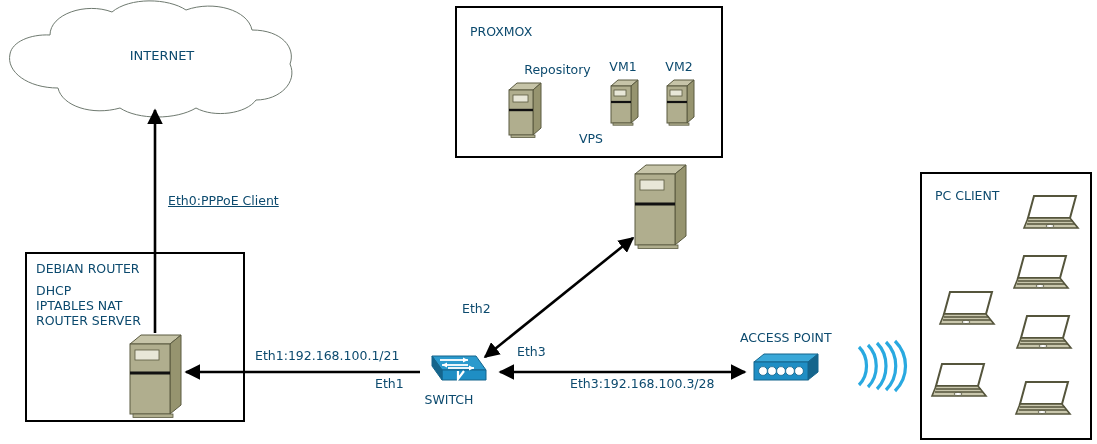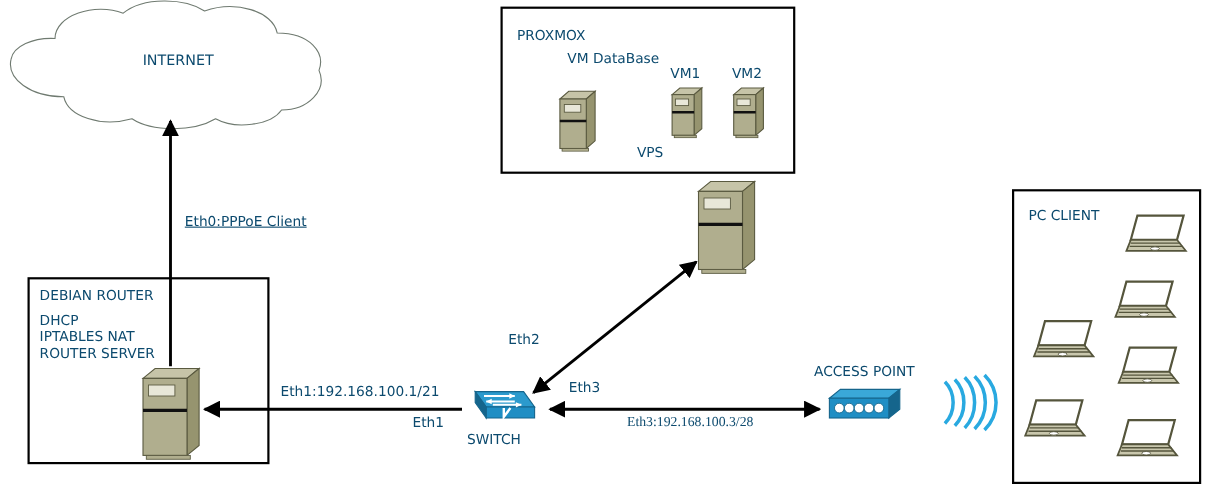--- a/index.html
+++ b/index.html
@@ -78,21 +78,21 @@
   </svg>
 
   <div class="lbl lbl-c" style="left:112px; top:48px; width:100px; font-size:13px;">INTERNET</div>
 
   <div class="lbl" style="left:168px; top:193px;text-decoration:underline;">Eth0:PPPoE Client</div>
 
   <div class="zone" style="left:455px; top:6px; width:268px; height:152px;"></div>
 
   <div class="lbl" style="left:470px; top:24px;">PROXMOX</div>
 
-  <div class="lbl lbl-c" style="left:470px; top:45px; width:175px;">VM DataBase</div>
+  <div class="lbl lbl-c" style="left:470px; top:62px; width:175px;">Repository</div>
 
   <div class="lbl lbl-c" style="left:595px; top:59px; width:56px;">VM1</div>
   <div class="lbl lbl-c" style="left:651px; top:59px; width:56px;">VM2</div>
 
   <div class="icon-wrap" style="left:505px; top:80px;">
     <svg width="40" height="58" viewBox="0 0 40 58">
       <polygon points="4,10 28,10 36,3 12,3" fill="#c6c4a8" stroke="#5a5a40" stroke-width="1"></polygon>
       <polygon points="28,10 36,3 36,48 28,55" fill="#96946f" stroke="#5a5a40" stroke-width="1"></polygon>
       <rect x="4" y="10" width="24" height="45" fill="#b0ae8e" stroke="#5a5a40" stroke-width="1"></rect>
       <rect x="8" y="15" width="15" height="7" fill="#e8e7d8" stroke="#5a5a40" stroke-width="0.8"></rect>
@@ -152,21 +152,21 @@
       <rect x="10" y="20" width="24" height="10" fill="#e8e7d8" stroke="#5a5a40" stroke-width="0.8"></rect>
       <line x1="5" y1="43" x2="45" y2="43" stroke="#111111" stroke-width="3"></line>
       <rect x="8" y="84" width="40" height="3.5" fill="#b0ae8e" stroke="#5a5a40" stroke-width="0.8"></rect>
     </svg>
   </div>
 
   <div class="lbl" style="left:255px; top:348px;">Eth1:192.168.100.1/21</div>
   <div class="lbl" style="left:375px; top:376px;">Eth1</div>
   <div class="lbl" style="left:462px; top:301px;">Eth2</div>
   <div class="lbl" style="left:517px; top:344px;">Eth3</div>
-  <div class="lbl" style="left:570px; top:376px;font-family:Liberation Serif, serif;">Eth3:192.168.100.3/28</div>
+  <div class="lbl" style="left:570px; top:376px;">Eth3:192.168.100.3/28</div>
 
   <div class="icon-wrap" style="left:418px; top:348px;">
     <svg width="72" height="42" viewBox="0 0 72 42">
       <polygon points="14,8 58,8 68,22 24,22" fill="#2b9acd" stroke="#15658c" stroke-width="1"></polygon>
       <polygon points="24,22 68,22 68,32 24,32" fill="#1f8ec4" stroke="#15658c" stroke-width="1"></polygon>
       <polygon points="14,8 24,22 24,32 14,18" fill="#15658c" stroke="#15658c" stroke-width="1"></polygon>
       <path d="M 22,12 L 50,12" stroke="#ffffff" stroke-width="1.8"></path>
       <path d="M 50,12 l -5,-2.4 l 0,4.8 z" fill="#ffffff"></path>
       <path d="M 50,17 L 24,17" stroke="#ffffff" stroke-width="1.8"></path>
       <path d="M 24,17 l 5,-2.4 l 0,4.8 z" fill="#ffffff"></path>

